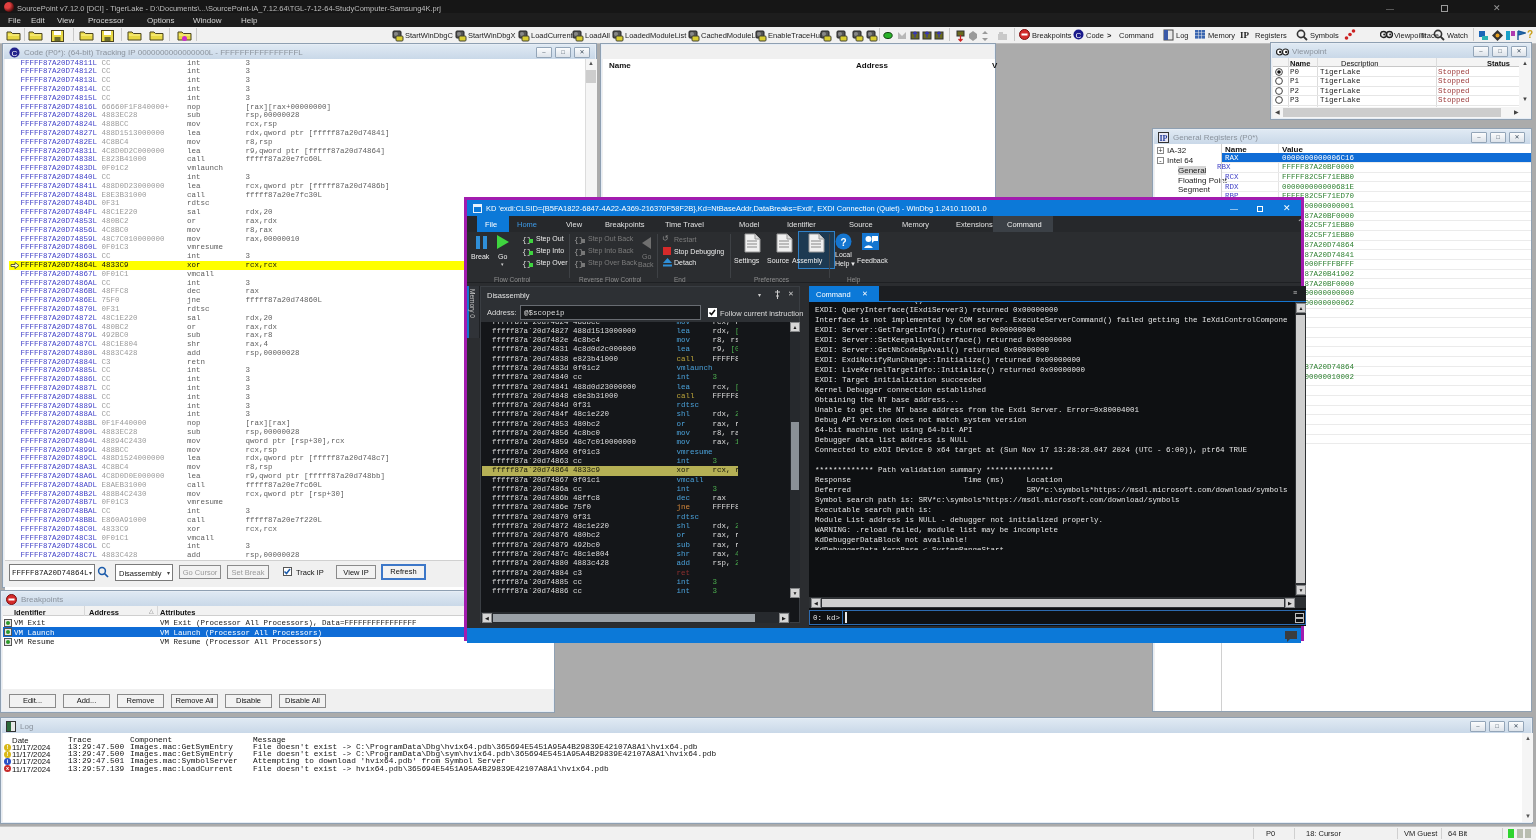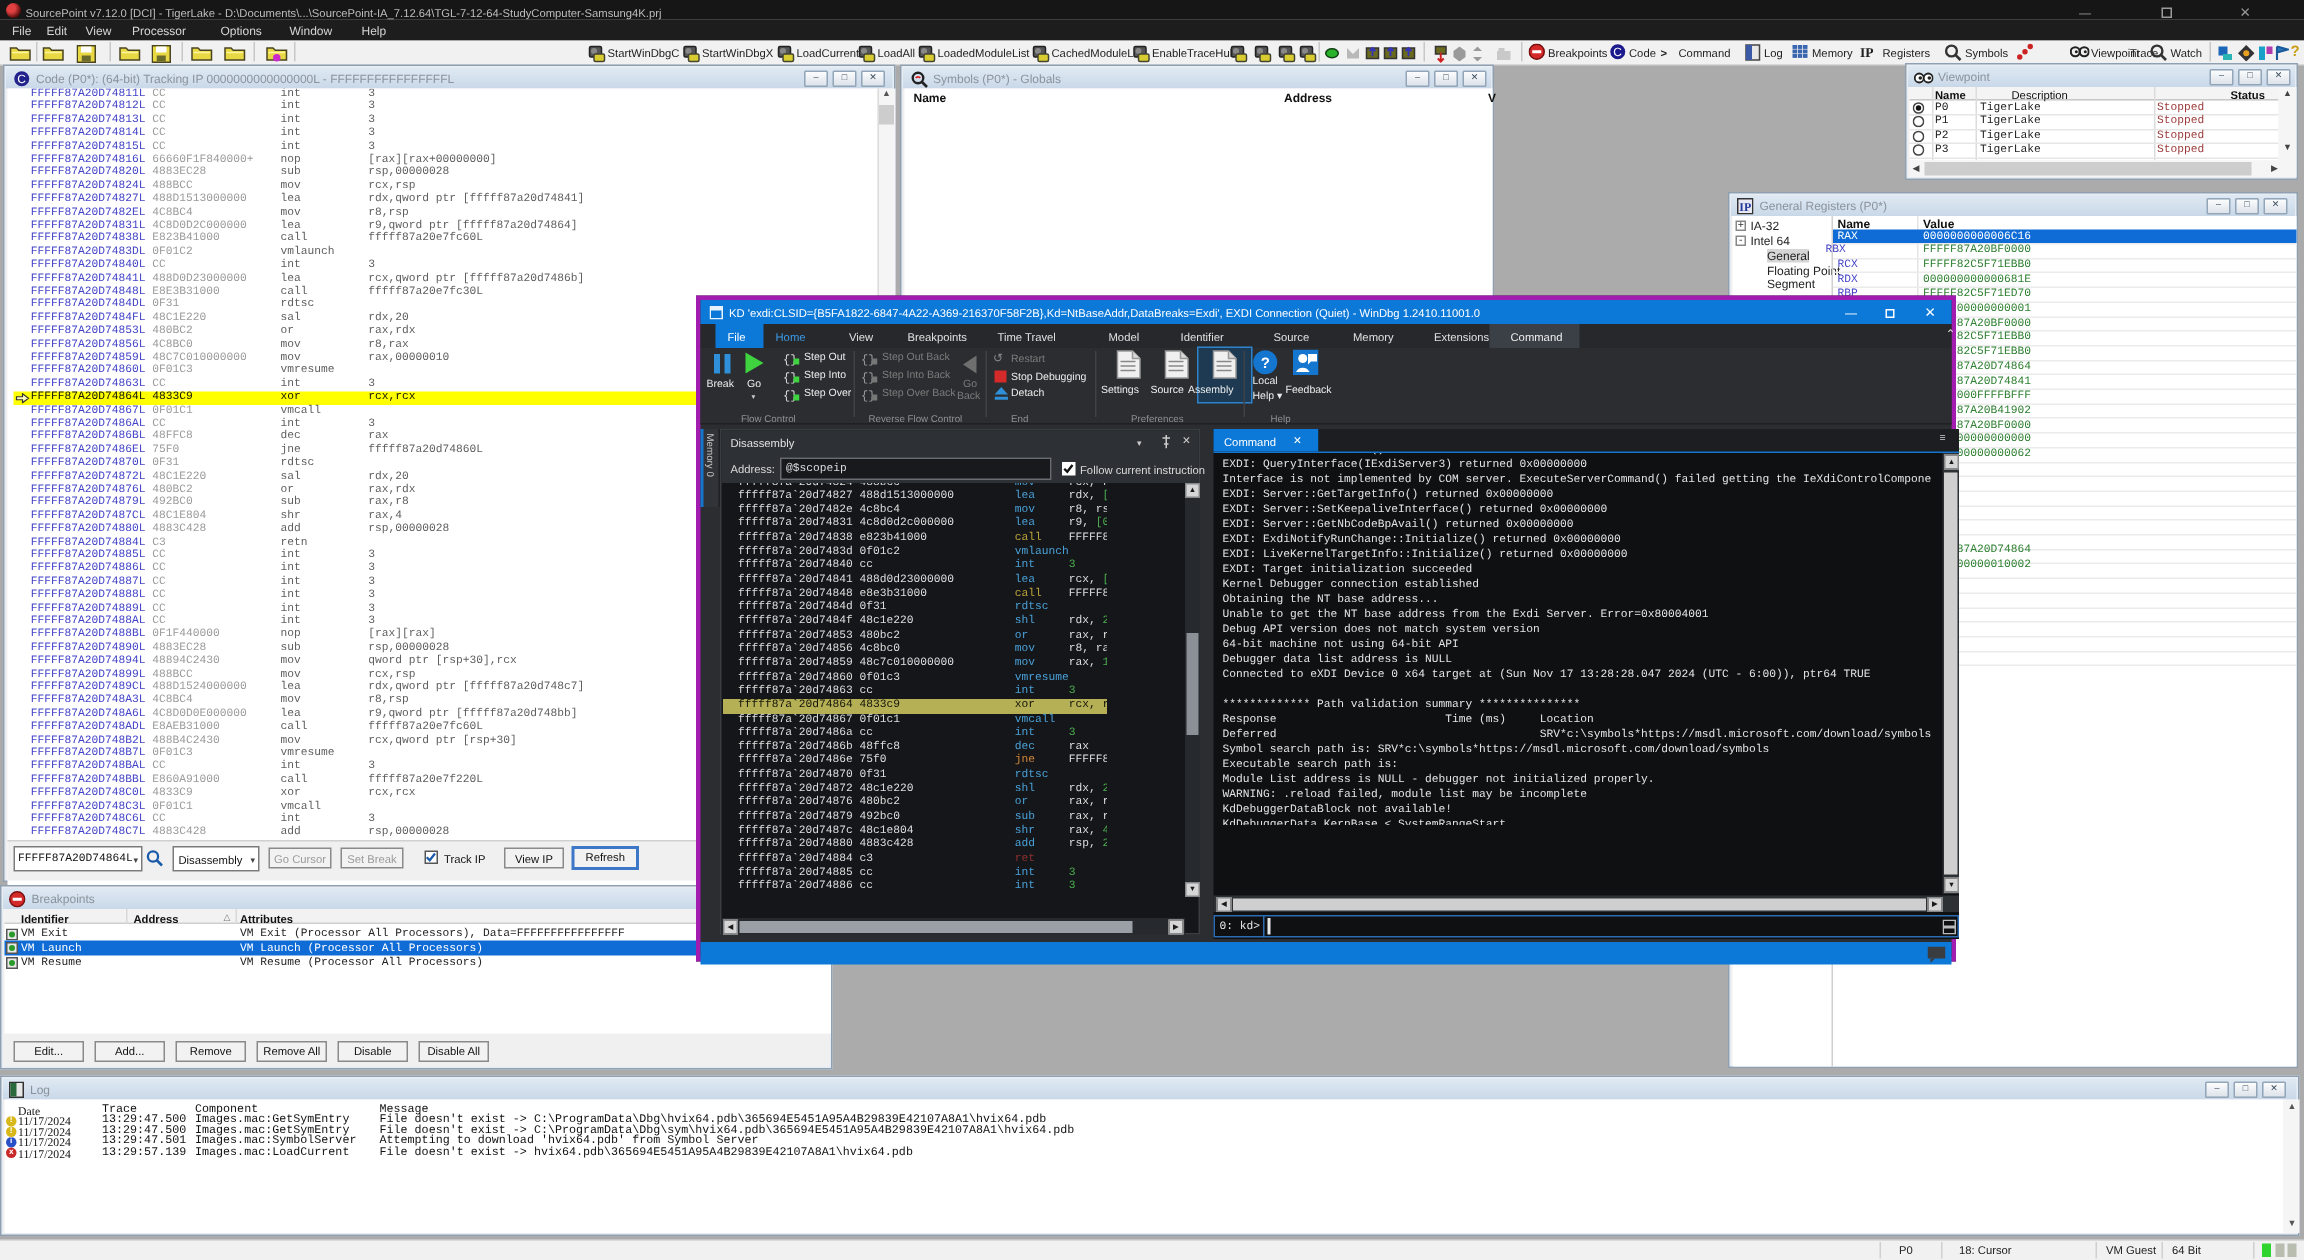--- a/index.html
+++ b/index.html
@@ -353,31 +353,20 @@
     <div class="btn" style="left:224px;top:521px;width:42px;color:#9a9a9a;line-height:13px">Set Break</div>
     <div class="a" style="left:280px;top:523px;width:9px;height:9px;background:#fff;border:1px solid #555"></div>
     <svg class="a" style="left:280px;top:523px" width="9" height="9">
       <path d="M1.5 4.5 L3.5 6.5 L7 2" stroke="#1a5aaa" stroke-width="1.5" fill="none"></path>
     </svg>
     <div class="t" style="left:293px;top:524px;font-size:7.5px;color:#111">Track IP</div>
     <div class="btn" style="left:333px;top:521px;width:40px;line-height:13px">View IP</div>
     <div class="btn" style="left:378px;top:520px;width:45px;height:16px;border:2px solid #3c77c8;line-height:12px">Refresh</div>
   </div>
 <div class="win" style="left:600px;top:43px;width:396px;height:500px">
-    <div class="tb">
-      <svg class="a" style="left:5px;top:2px" width="12" height="12">
-        <circle cx="5" cy="5" r="3.5" fill="none" stroke="#222" stroke-width="1.6"></circle>
-        <path d="M7.5 7.5 L11 11" stroke="#222" stroke-width="1.8"></path>
-        <path d="M3.5 5 A1.8 1.8 0 0 1 6.5 5" stroke="#d22" stroke-width="1.2" fill="none"></path>
-      </svg>
-      <span class="tbt" style="left:20px">Symbols (P0*) - Globals</span>
-      <div class="wb" style="left:335px;top:2px">–</div>
-      <div class="wb" style="left:354px;top:2px">□</div>
-      <div class="wb" style="left:373px;top:2px">✕</div>
-    </div>
     <div class="white" style="left:2px;top:15px;width:392px;height:483px"></div>
     <div class="t" style="left:8px;top:17px;font-size:8px;font-weight:bold;color:#111">Name</div>
     <div class="t" style="left:255px;top:17px;font-size:8px;font-weight:bold;color:#111">Address</div>
     <div class="t" style="left:391px;top:17px;font-size:8px;font-weight:bold;color:#111">V</div>
   </div>
 <div class="win" style="left:1270px;top:42px;width:262px;height:78px">
     <div class="tb">
       <svg class="a" style="left:4px;top:3px" width="13" height="10">
         <circle cx="3.5" cy="5" r="3" fill="#fff" stroke="#222" stroke-width="1.2"></circle>
         <circle cx="9.5" cy="5" r="3" fill="#fff" stroke="#222" stroke-width="1.2"></circle>
@@ -575,21 +564,21 @@
       </svg>
       <span class="tbt" style="left:18px">Log</span>
       <div class="wb" style="left:1468px;top:2px">–</div>
       <div class="wb" style="left:1487px;top:2px">□</div>
       <div class="wb" style="left:1506px;top:2px">✕</div>
     </div>
     <div class="white" style="left:2px;top:15px;width:1519px;height:89px"></div>
     <div class="a" style="left:1521px;top:15px;width:11px;height:89px;background:#f5f5f5"></div>
     <div class="t" style="left:1524px;top:17px;font-size:6px;color:#555">▲</div>
     <div class="t" style="left:1524px;top:95px;font-size:6px;color:#555">▼</div>
-    <pre class="a" style="left:11px;top:18.5px;font-family:Liberation Serif, serif;font-size:7.8px;line-height:7.3px;color:#111">Date
+    <pre class="a" style="left:11px;top:18.5px;font-family:Liberation Sans, sans-serif;font-size:7.8px;line-height:7.3px;color:#111">Date
 11/17/2024
 11/17/2024
 11/17/2024
 11/17/2024</pre>
     <pre class="a" style="left:67px;top:18.5px;font-family:'Liberation Mono',monospace;font-size:7.8px;line-height:7.3px;color:#111">Trace
 13:29:47.500
 13:29:47.500
 13:29:47.501
 13:29:57.139</pre>
     <pre class="a" style="left:129px;top:18.5px;font-family:'Liberation Mono',monospace;font-size:7.8px;line-height:7.3px;color:#111">Component

